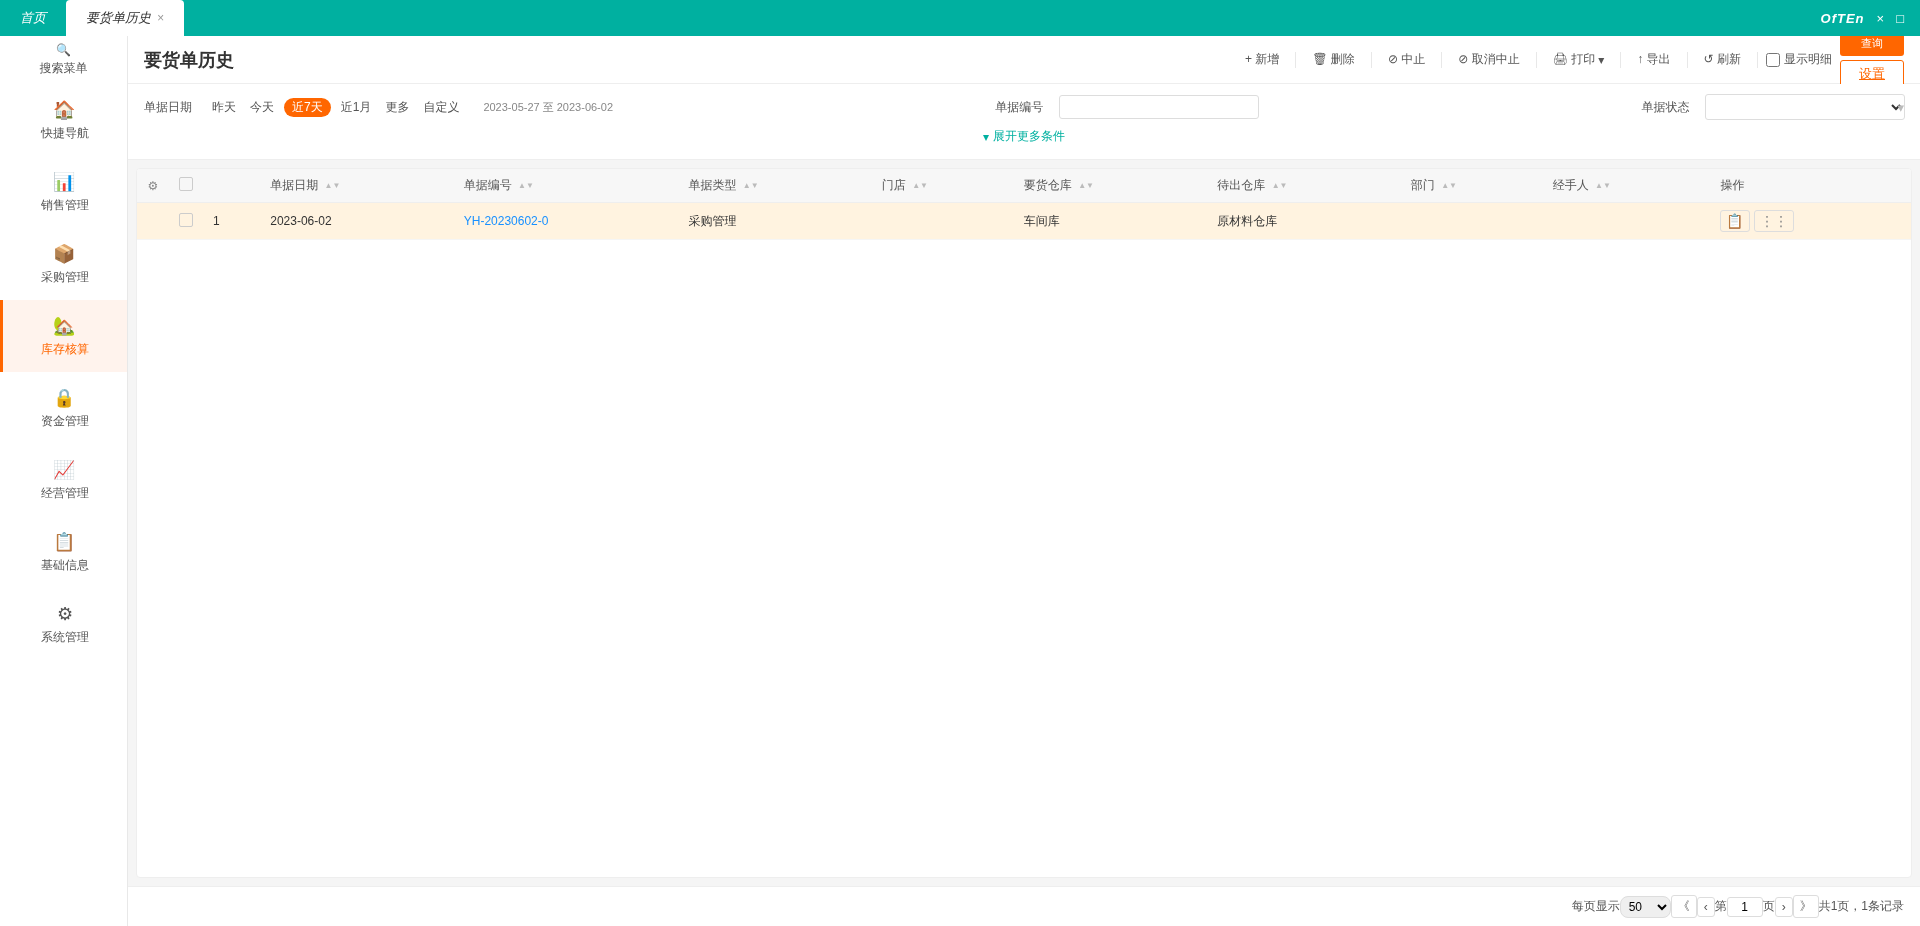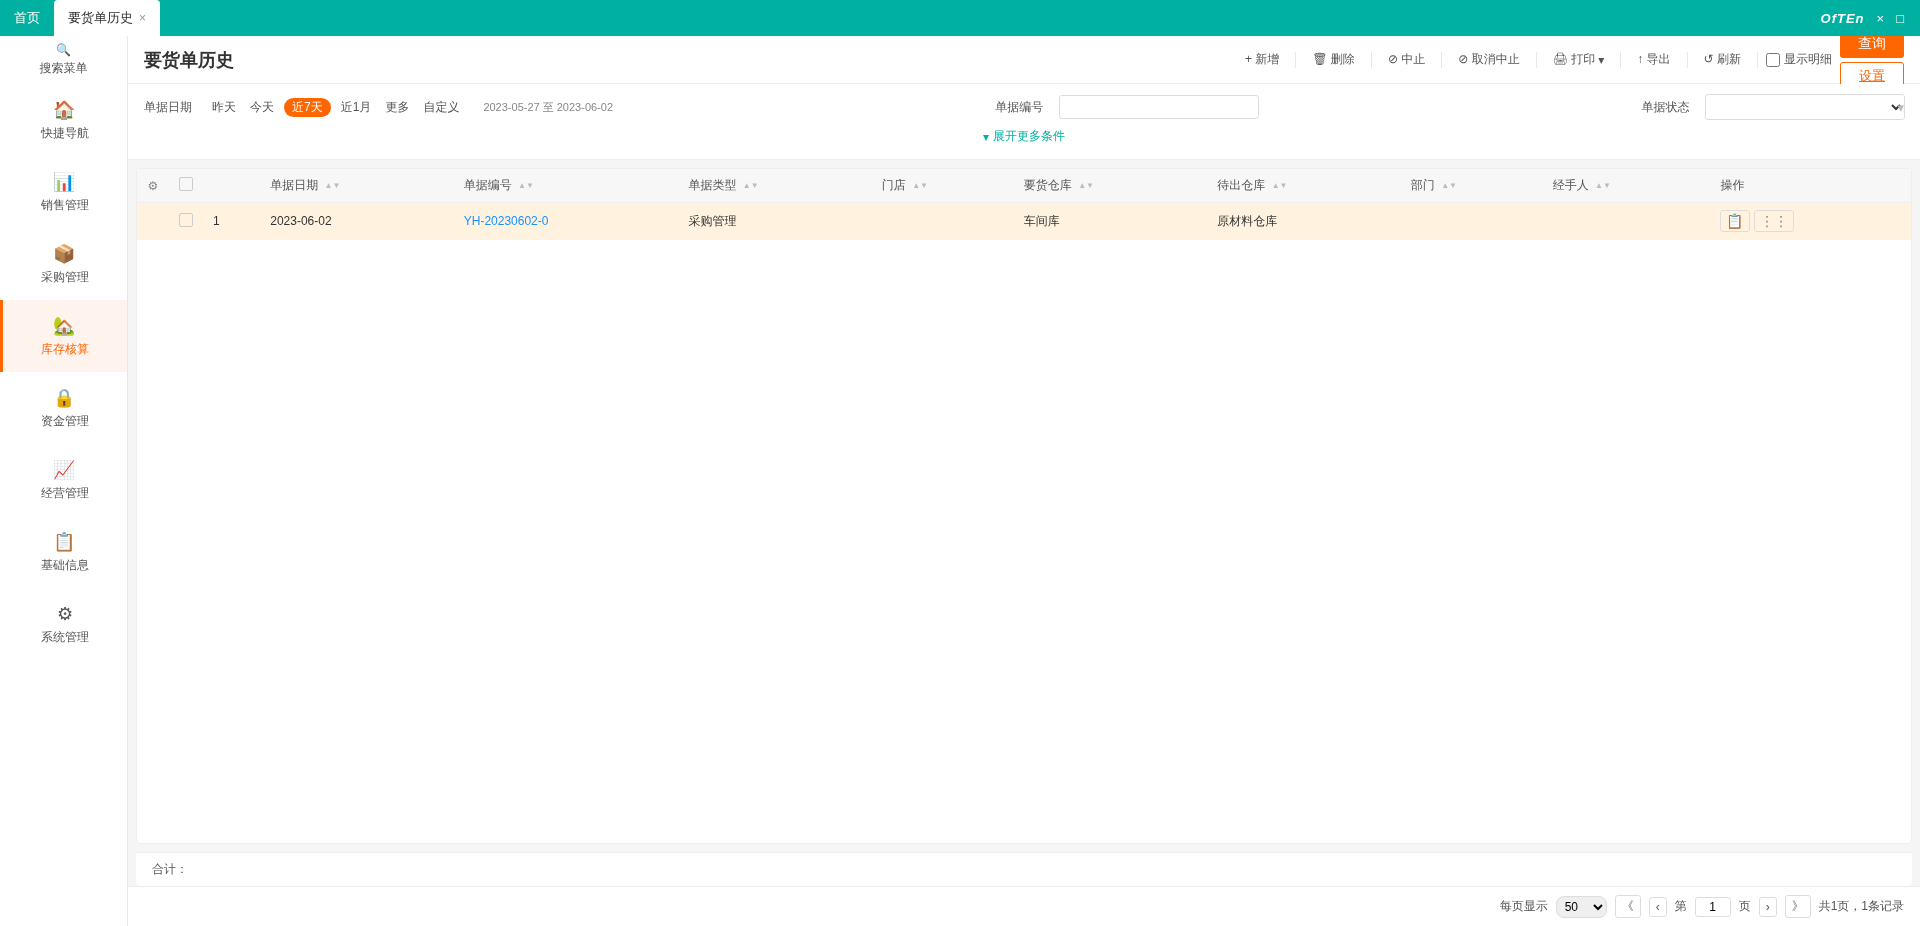--- a/index.html
+++ b/index.html
@@ -1,20 +1,20 @@
 <!DOCTYPE html>
 <html><head>
   <meta charset="utf-8">
   <style>
     * { margin: 0; padding: 0; box-sizing: border-box; }
     body { font-family: "Microsoft YaHei", "PingFang SC", sans-serif; font-size: 13px; background: #f5f5f5; width: 1920px; height: 926px; overflow: hidden; display: flex; flex-direction: column; }
 
     
     .top-bar { background: #00b0a0; height: 36px; display: flex; align-items: center; padding: 0 0 0 0; flex-shrink: 0; }
-    .tab-item { display: flex; align-items: center; height: 36px; padding: 0 14px; font-size: 13px; color: #fff; cursor: pointer; position: relative; }
+    .tab-item { display: flex; align-items: center; height: 36px; padding: 0 20px; font-size: 13px; color: #fff; cursor: pointer; position: relative; font-style: italic; }
     .tab-item.home { background: transparent; }
     .tab-item.active { background: #fff; color: #333; border-radius: 4px 4px 0 0; }
     .tab-item .tab-close { margin-left: 6px; font-size: 12px; color: #999; cursor: pointer; }
     .top-bar-right { margin-left: auto; display: flex; align-items: center; gap: 12px; padding-right: 16px; color: #fff; font-size: 13px; }
     .top-bar-right span { cursor: pointer; }
 
     
     .layout { display: flex; flex: 1; overflow: hidden; }
 
     
@@ -26,21 +26,21 @@
 
     
     .main { flex: 1; display: flex; flex-direction: column; overflow: hidden; background: #f5f5f5; }
 
     
     .page-header { background: #fff; padding: 0 16px; height: 48px; display: flex; align-items: center; justify-content: space-between; border-bottom: 1px solid #eee; flex-shrink: 0; }
     .page-title { font-size: 18px; font-weight: bold; color: #333; }
     .toolbar { display: flex; align-items: center; gap: 4px; }
     .toolbar-btn { display: flex; align-items: center; gap: 3px; padding: 4px 8px; font-size: 12px; color: #555; cursor: pointer; border: none; background: none; white-space: nowrap; }
     .toolbar-divider { width: 1px; height: 16px; background: #e8e8e8; margin: 0 4px; }
-    .btn-query { background: #f60; color: #fff; border: none; border-radius: 3px; padding: 5px 18px; font-size: 14px; cursor: pointer; }
+    .btn-query { background: #f60; color: #fff; border: none; border-radius: 3px; padding: 5px 18px; font-size: 11px; cursor: pointer; }
     .btn-setting { background: #fff; color: #f60; border: 1px solid #f60; border-radius: 3px; padding: 4px 18px; font-size: 13px; cursor: pointer; text-decoration: underline; }
     .show-detail { display: flex; align-items: center; gap: 4px; font-size: 12px; color: #555; }
     .show-detail input { width: 14px; height: 14px; }
 
     
     .filter-bar { background: #fff; padding: 10px 16px 8px; border-bottom: 1px solid #eee; flex-shrink: 0; }
     .filter-row { display: flex; align-items: center; gap: 16px; margin-bottom: 6px; }
     .filter-label { color: #555; font-size: 12px; white-space: nowrap; }
     .date-shortcuts { display: flex; align-items: center; gap: 6px; font-size: 12px; }
     .date-shortcut { color: #555; cursor: pointer; padding: 1px 4px; }
@@ -64,21 +64,21 @@
     .check-col { width: 32px; text-align: center; }
     .action-col { display: flex; gap: 4px; }
     .action-icon { font-size: 14px; color: #888; cursor: pointer; border: 1px solid #ddd; border-radius: 3px; padding: 2px 5px; }
 
     
     .table-footer { background: #fff; padding: 8px 16px; border-top: 1px solid #eee; flex-shrink: 0; font-size: 12px; color: #555; margin: 0 8px; border-radius: 0 0 4px 4px; }
     .summary-row { display: flex; align-items: center; }
     .summary-label { margin-right: 24px; }
 
     
-    .pagination { background: #fff; padding: 8px 16px; border-top: 1px solid #eee; display: flex; align-items: center; justify-content: flex-end; gap: 8px; font-size: 12px; color: #555; flex-shrink: 0; }
+    .pagination { background: #fff; padding: 8px 16px; border-top: 1px solid #eee; display: flex; align-items: center; justify-content: flex-end; font-size: 12px; color: #555; flex-shrink: 0; }
     .page-size-select { border: 1px solid #ddd; border-radius: 8px; padding: 2px 4px; font-size: 12px; }
     .page-btn { border: 1px solid #ddd; border-radius: 3px; padding: 2px 6px; cursor: pointer; background: #fff; font-size: 12px; color: #555; }
     .page-input { border: 1px solid #ddd; border-radius: 3px; padding: 2px 4px; width: 36px; text-align: center; font-size: 12px; }
 
     .checkbox-custom { width: 14px; height: 14px; border: 1px solid #ccc; border-radius: 2px; display: inline-block; cursor: pointer; }
   </style>
 </head>
 <body>
 
 <div class="top-bar">
@@ -285,25 +285,20 @@
               <div class="action-col">
                 <span class="action-icon">📋</span>
                 <span class="action-icon">⋮⋮</span>
               </div>
             </td>
           </tr>
         </tbody>
       </table>
     </div>
 
-    <div class="table-footer">
-      <div class="summary-row">
-        <span class="summary-label">合计：</span>
-      </div>
-    </div>
 
     <div class="pagination">
       <span>每页显示</span>
       <select class="page-size-select">
         <option value="50">50</option>
         <option value="20">20</option>
         <option value="100">100</option>
         <option value="200">200</option>
       </select>
       <button class="page-btn">《</button>

